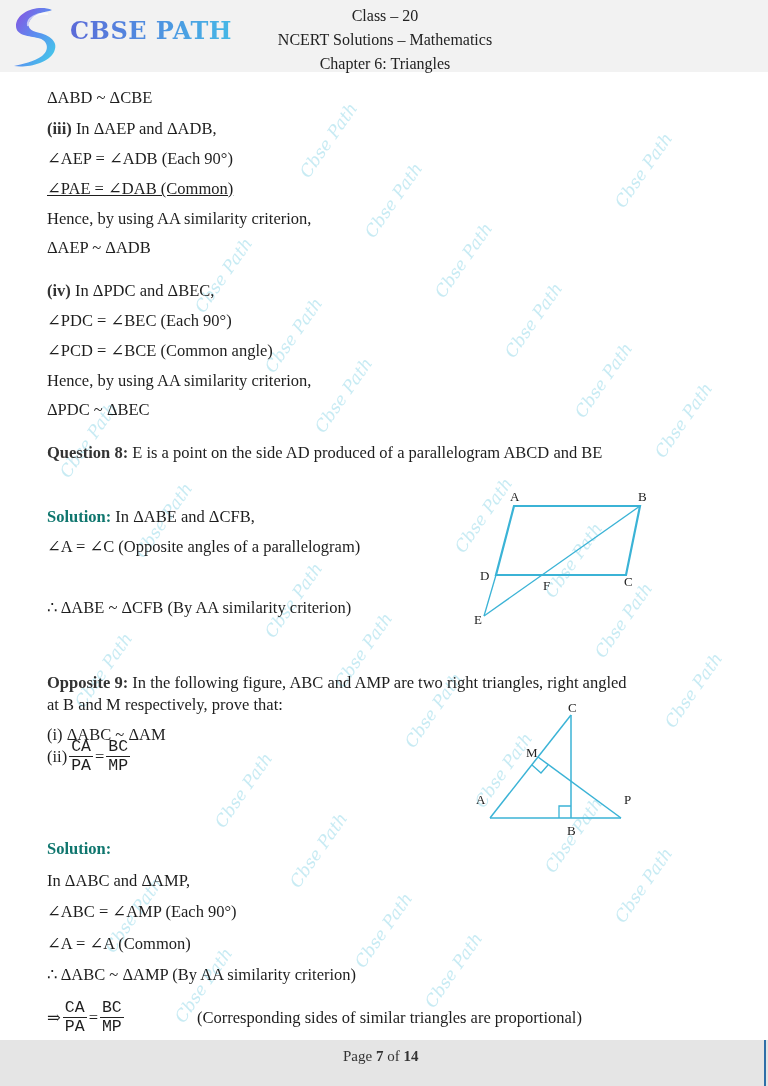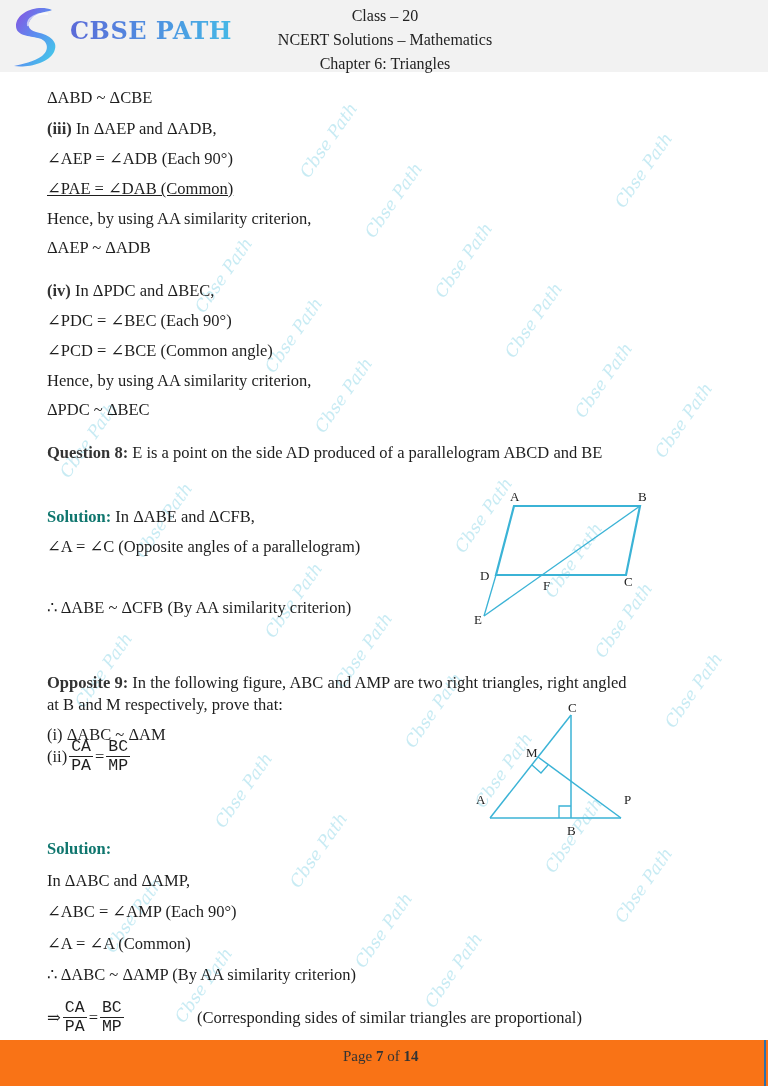--- a/index.html
+++ b/index.html
@@ -33,21 +33,21 @@
   .bold { font-weight: bold; color: #333; }
   .green { color: #0f766e; font-weight: bold; }
 
   .frac { display: inline-block; vertical-align: middle; text-align: center; line-height: 18px; margin: 6px 2px; font-family: Liberation Mono, monospace; }
   .frac .num { display: block; border-bottom: 1px solid #222; padding: 0 2px; }
   .frac .den { display: block; padding: 0 2px; }
   .eq { vertical-align: middle; }
 
   .footer {
     position: absolute; left: 0; top: 1040px; width: 768px; height: 46px;
-    background: #f97316;
+    background: #e5e5e5;
   }
   .page-num {
     position: absolute; left: 343px; top: 8px; font-size: 15px; color: #333;
   }
   .page-num b { font-weight: bold; }
   .footer-bar { position: absolute; right: 2px; top: 0; width: 2px; height: 46px; background: #2e6fa8; }
 
   .wm {
     position: absolute; font-family: "DejaVu Serif", serif; font-style: italic;
     font-size: 17px; color: #bfe8f2; transform: rotate(-55deg); opacity: 0.85;

